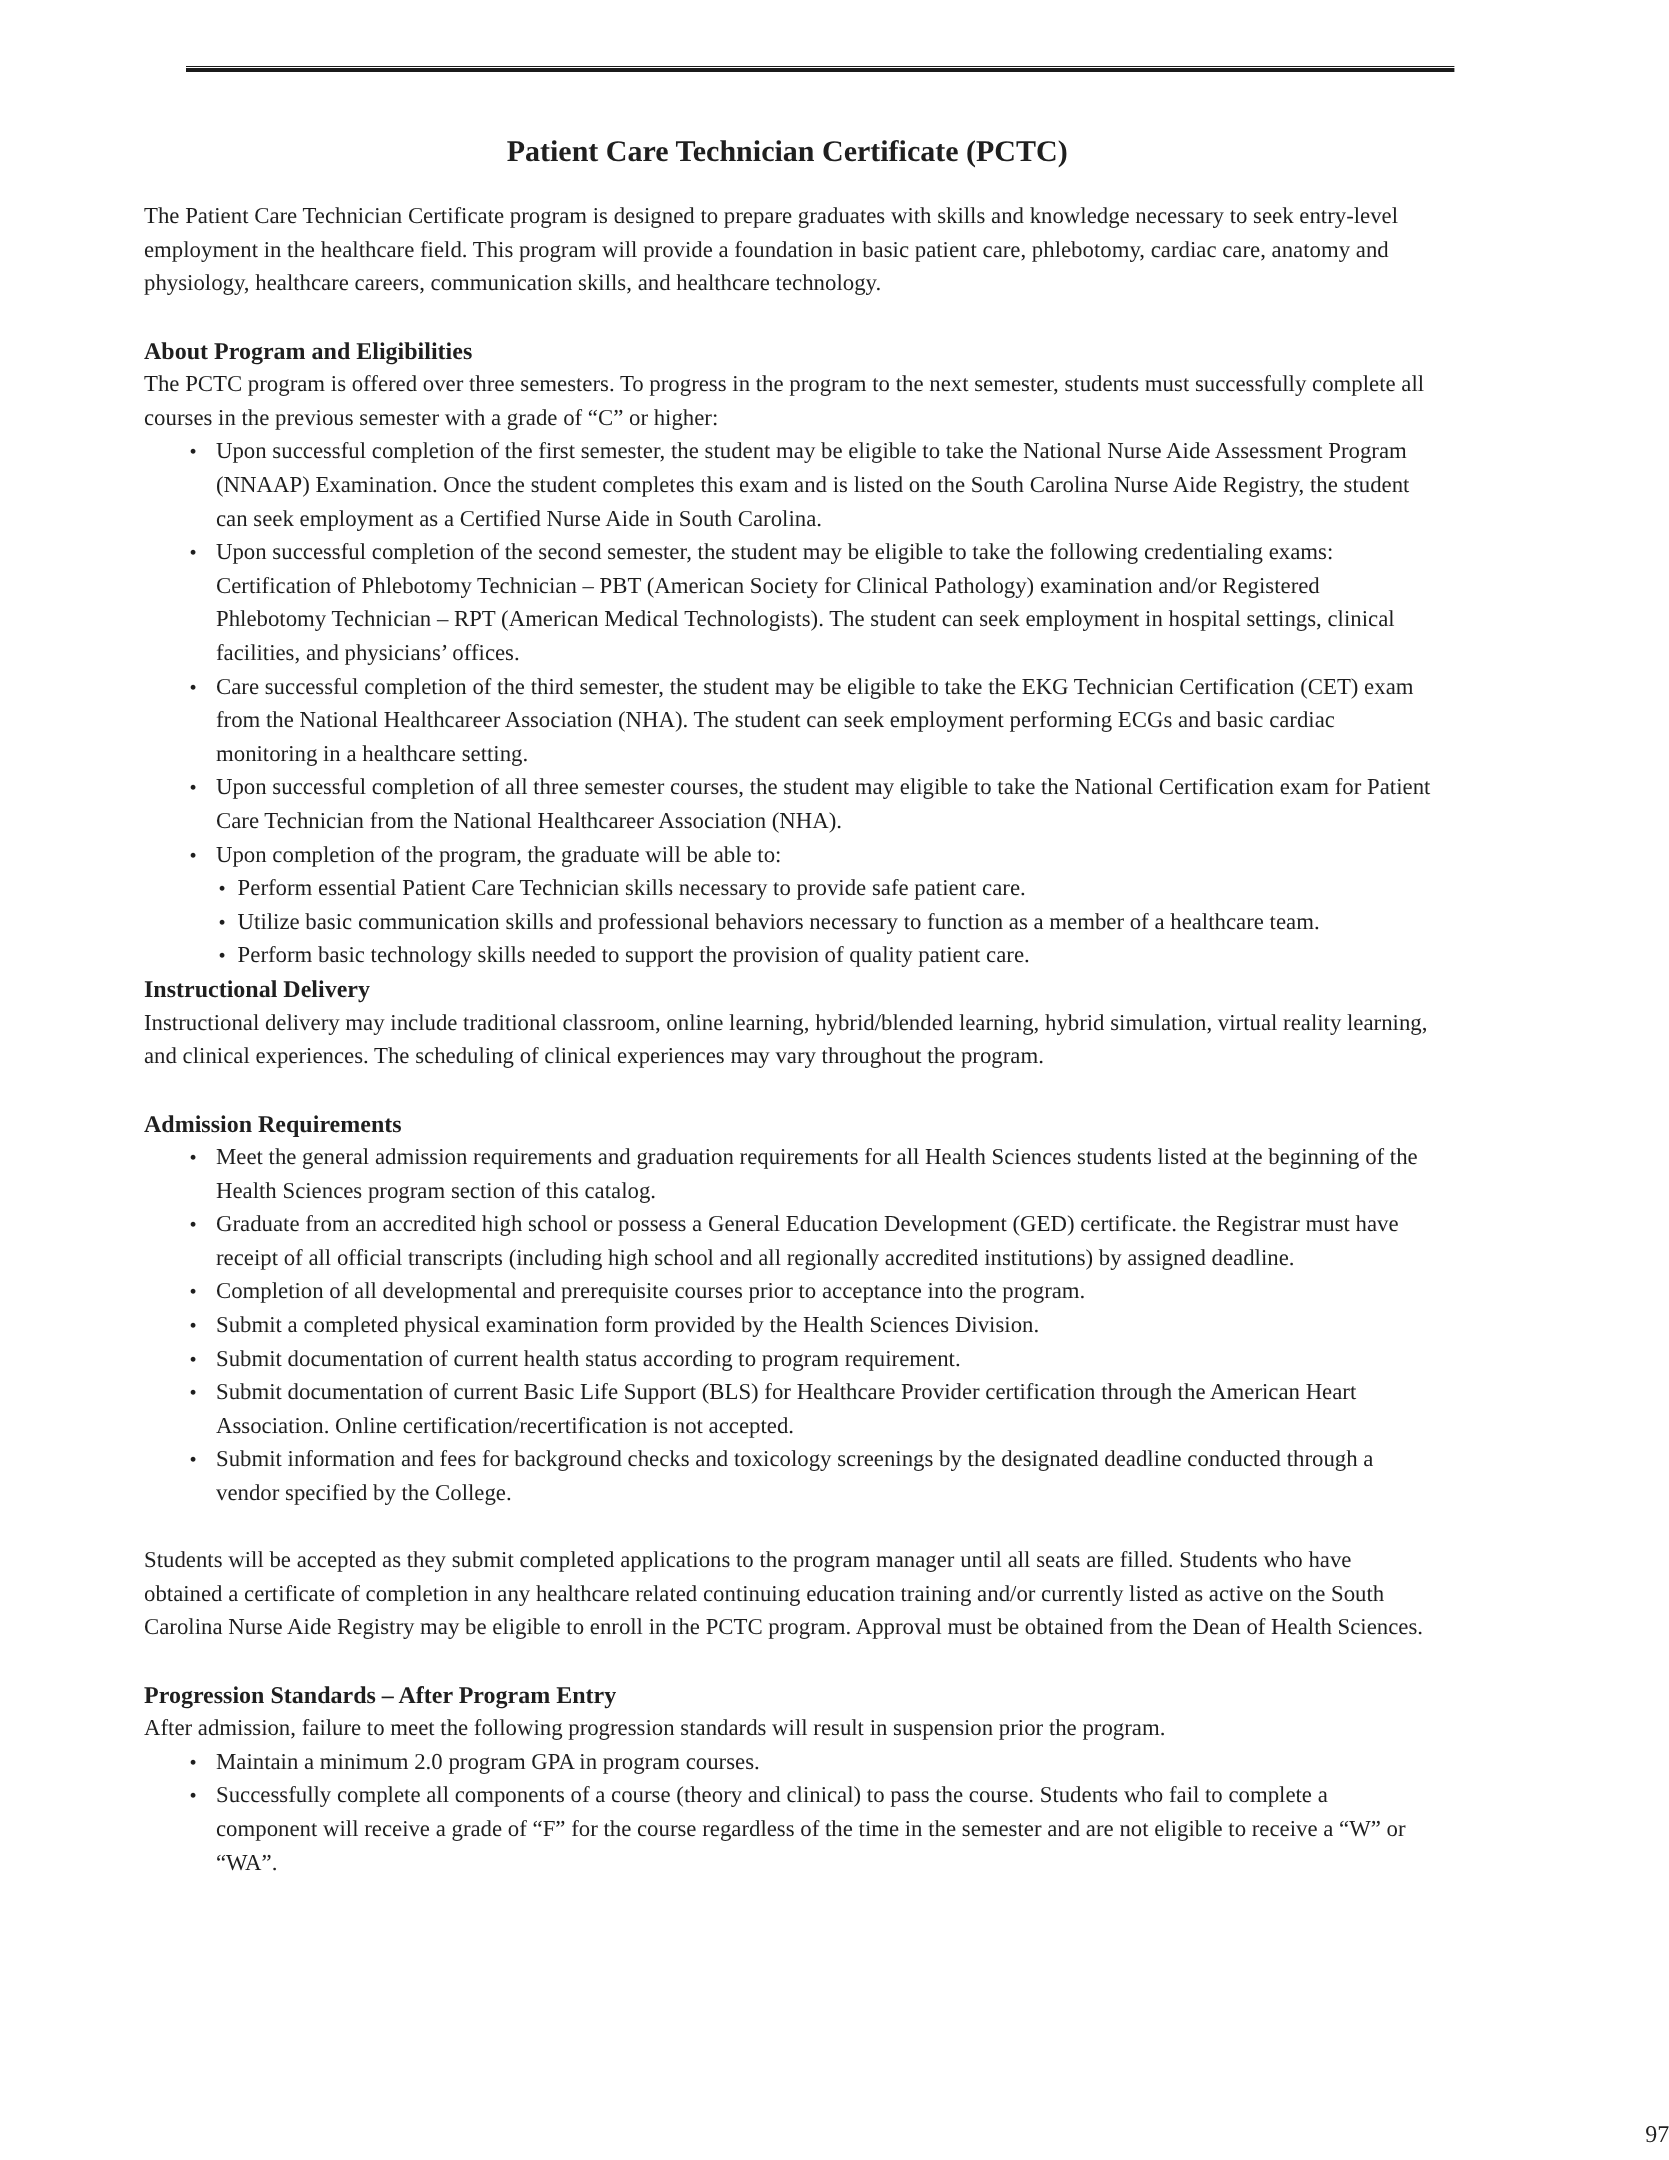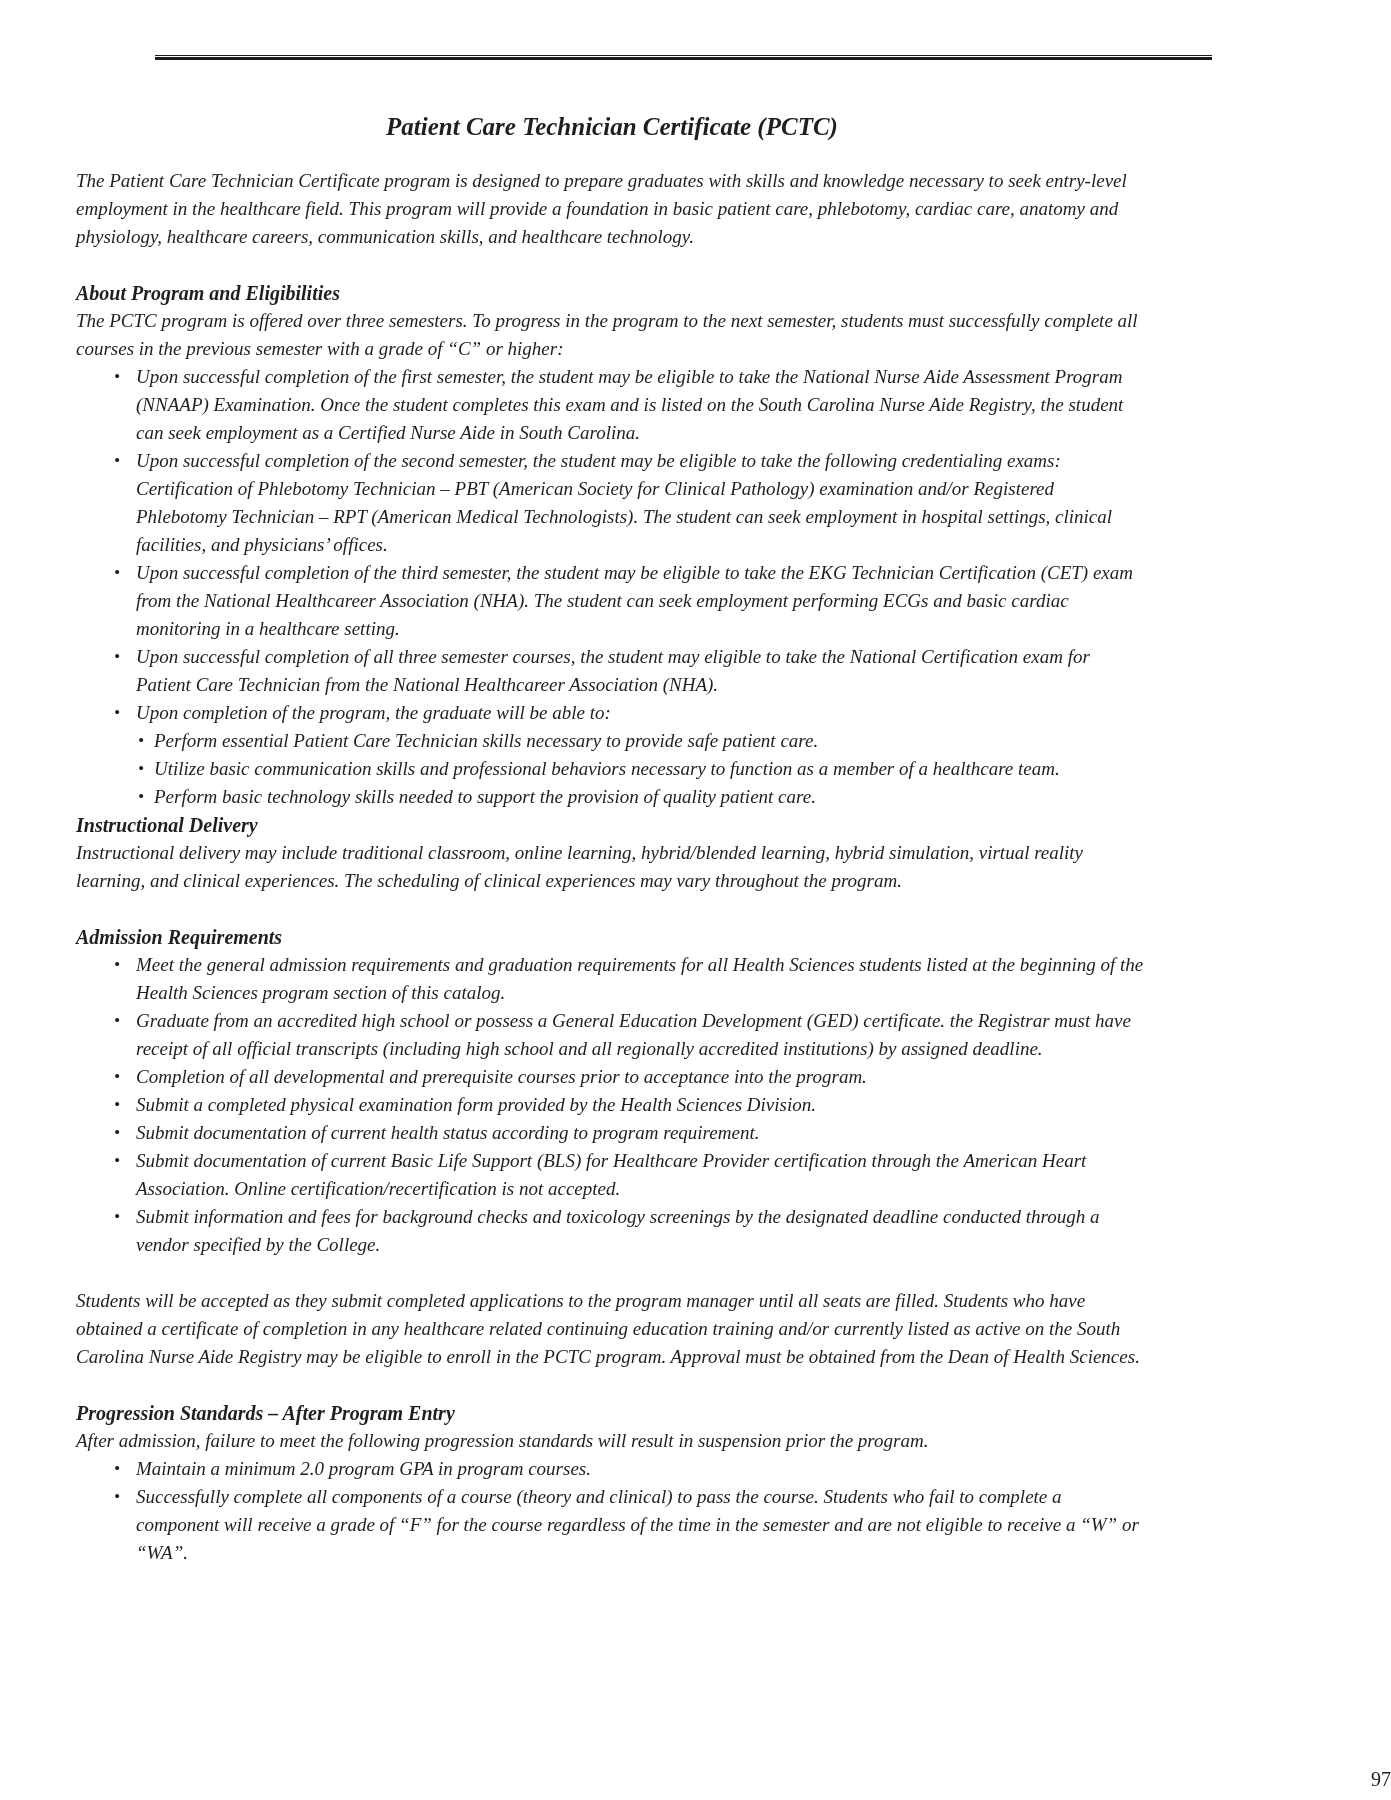--- a/index.html
+++ b/index.html
@@ -10,25 +10,24 @@
     color: #1f1f1f;
     overflow: hidden;
   }
   .page { position: relative; width: 1391px; height: 1800px; }
   .top-rule {
     margin: 55px 0 0 155px;
     width: 1057px; height: 5px;
     background: linear-gradient(to bottom, #1b1b1b 0 1px, #ffffff 1px 2px, #1b1b1b 2px 5px);
   }
   .content {
-    margin-left: 76px;
+    margin-left: 120px;
     width: 1072px;
     font-size: 19px;
     line-height: 28px;
-    font-style: italic;
   }
   .title-block {
     margin: 50px 0 0 0;
     text-align: center;
     font-weight: bold;
     font-size: 25px;
     line-height: 33px;
   }
   .title-block span { display: block; }
   .body { margin: 0; }
@@ -75,21 +74,21 @@
     <div class="b1">
       <span class="glyph">•</span>
       <span class="btext">Upon successful completion of the first semester, the student may be eligible to take the National Nurse Aide Assessment Program (NNAAP) Examination. Once the student completes this exam and is listed on the South Carolina Nurse Aide Registry, the student can seek employment as a Certified Nurse Aide in South Carolina.</span>
     </div>
     <div class="b1">
       <span class="glyph">•</span>
       <span class="btext">Upon successful completion of the second semester, the student may be eligible to take the following credentialing exams: Certification of Phlebotomy Technician – PBT (American Society for Clinical Pathology) examination and/or Registered Phlebotomy Technician – RPT (American Medical Technologists). The student can seek employment in hospital settings, clinical facilities, and physicians’ offices.</span>
     </div>
     <div class="b1">
       <span class="glyph">•</span>
-      <span class="btext">Upon successful completion of the third semester, the student may be eligible to take the EKG Technician Certification (CET) exam from the National Healthcareer Association (NHA). The student can seek employment performing ECGs and basic cardiac monitoring in a healthcare setting.</span>
+      <span class="btext">Care successful completion of the third semester, the student may be eligible to take the EKG Technician Certification (CET) exam from the National Healthcareer Association (NHA). The student can seek employment performing ECGs and basic cardiac monitoring in a healthcare setting.</span>
     </div>
     <div class="b1">
       <span class="glyph">•</span>
       <span class="btext">Upon successful completion of all three semester courses, the student may eligible to take the National Certification exam for Patient Care Technician from the National Healthcareer Association (NHA).</span>
     </div>
 
     <div class="b1">
       <span class="glyph">•</span>
       <span class="btext">Upon completion of the program, the graduate will be able to:</span>
     </div>

